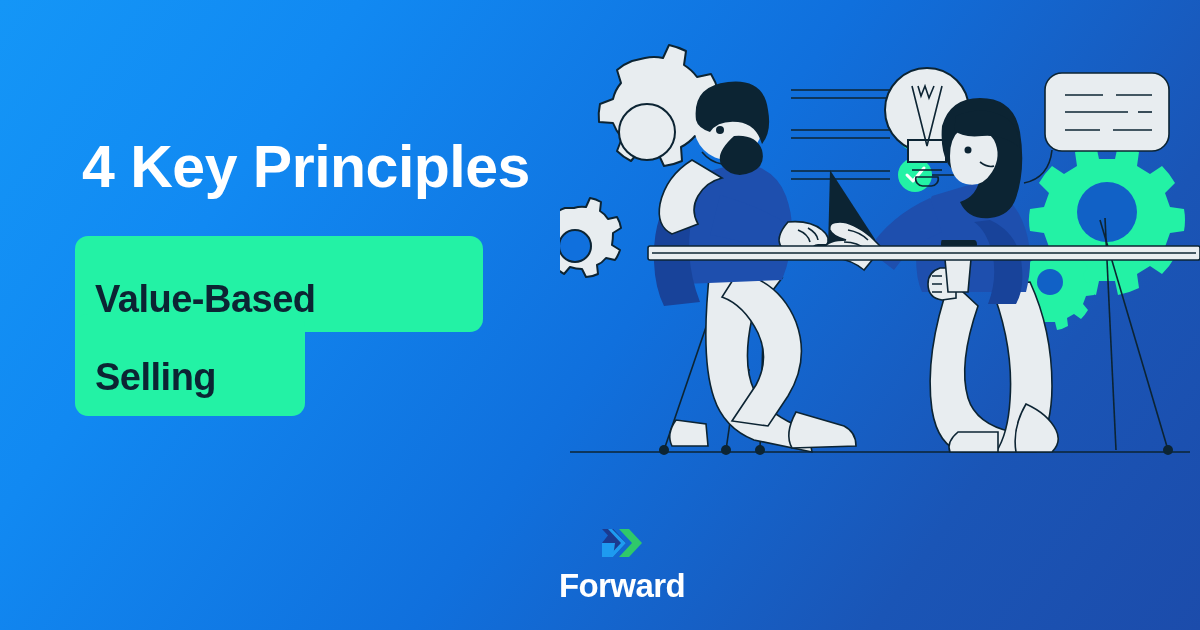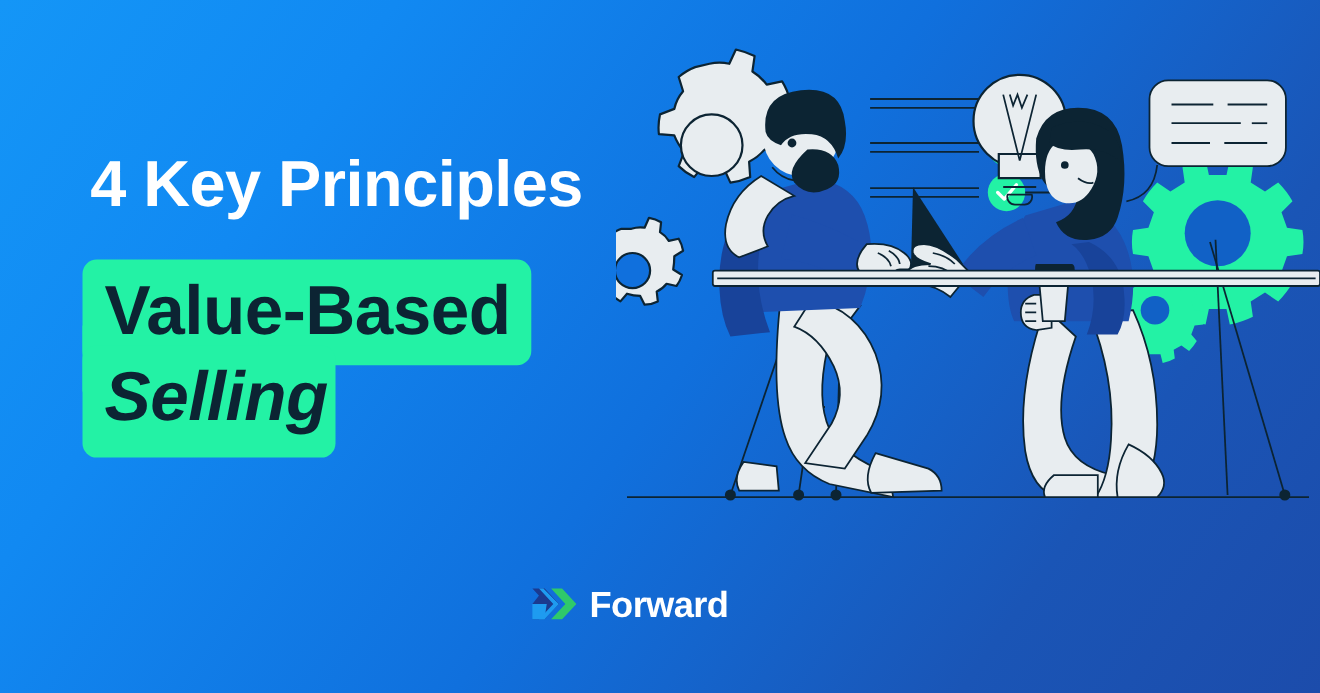--- a/index.html
+++ b/index.html
@@ -24,30 +24,30 @@
   }
   
   .hl-wrap{position:absolute;left:75px;top:236px;}
   .hl-bar{
     position:absolute;background:#23f2a5;border-radius:13px;
   }
   .hl-bar.row1{left:0;top:0;width:408px;height:96px;}
   .hl-bar.row2{left:0;top:78px;width:230px;height:102px;}
   .hl-bar.joiner{left:0;top:60px;width:160px;height:60px;border-radius:0;}
   .hl-text{
-    position:absolute;left:95px;top:244px;
-    font-size:63px;font-weight:bold;letter-spacing:-0.5px;
+    position:absolute;left:95px;top:260px;
+    font-size:38px;font-weight:bold;letter-spacing:-0.5px;
     color:#0c2433;line-height:78px;white-space:nowrap;
   }
-  .hl-text .l2{display:block;font-style:italic;}
+  .hl-text .l2{display:block;}
 
   
   .logo{
-    position:absolute;left:483px;top:528px;width:190px;height:42px;
-    display:flex;align-items:center;gap:11px;
+    position:absolute;left:527px;top:528px;width:190px;height:42px;
+    display:flex;align-items:center;gap:11px;flex-direction:column;
   }
   .logo-mark{width:42px;height:30px;flex:0 0 auto;}
   .logo-word{
     font-size:33px;font-weight:bold;color:#ffffff;letter-spacing:-0.6px;
     line-height:1;white-space:nowrap;
   }
 
   
   .illo{position:absolute;left:560px;top:40px;width:640px;height:470px;}
 </style>

